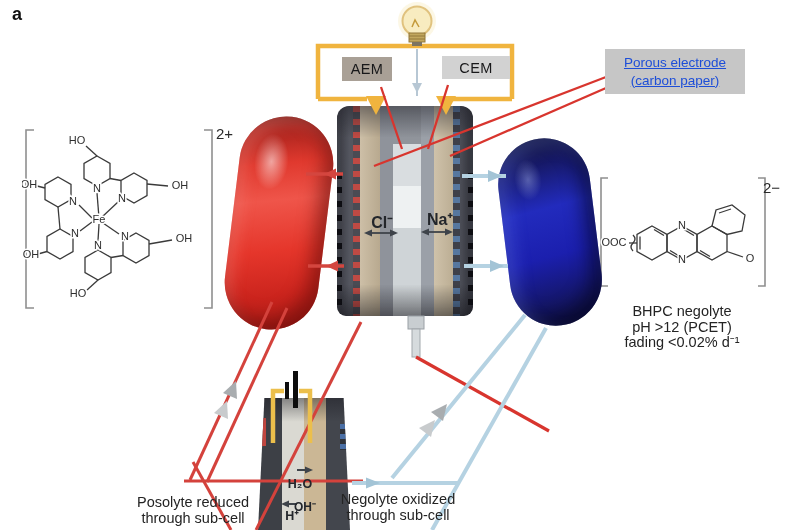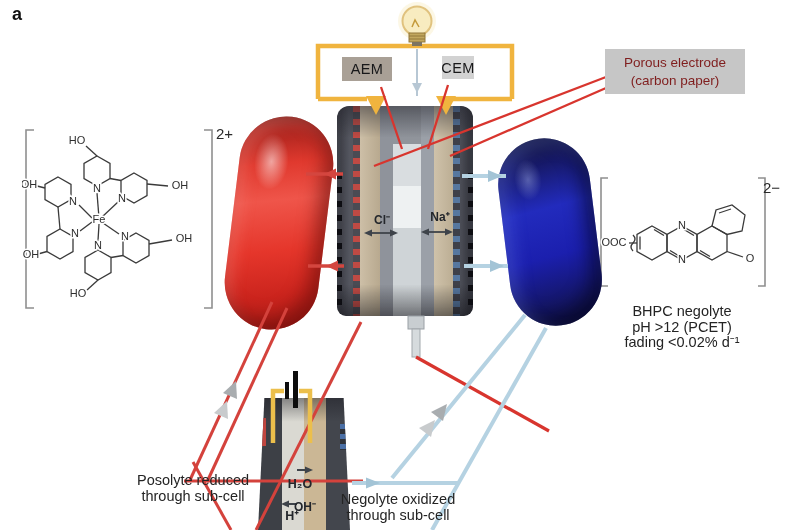--- a/index.html
+++ b/index.html
@@ -9,43 +9,43 @@
   .abs{position:absolute;}
   .pre{white-space:pre-line;}
   .ctr{text-align:center;}
 
   #panel-a{left:12px;top:4px;font-size:18px;font-weight:bold;color:#111;z-index:60;}
   #title{left:142px;top:49px;width:160px;font-size:14px;line-height:16.5px;color:#2e2e2e;z-index:60;}
 
   .mem-tag{display:flex;align-items:center;justify-content:center;font-size:14.5px;
            color:#18181a;letter-spacing:.4px;z-index:55;}
   #aem{left:342px;top:57px;width:50px;height:24px;background:#a9a096;}
-  #cem{left:442px;top:56px;width:32px;height:23px;background:#d2d2d2;}
-
-  .note-box{z-index:55;font-size:13.5px;line-height:1.28;color:#7f1d1d;
-            display:flex;align-items:center;justify-content:center;padding:3px 6px;}
+  #cem{left:442px;top:56px;width:68px;height:23px;background:#d2d2d2;}
+
+  .note-box{z-index:55;font-size:13.5px;line-height:1.28;color:#1d4ed8;
+            display:flex;align-items:center;justify-content:center;padding:3px 6px;text-decoration:underline;}
   #porous{left:605px;top:49px;width:140px;height:45px;background:#c6c6c6;}
   #centre{left:550px;top:433px;width:244px;height:66px;background:#e8ecf3;font-size:14px;}
 
   .caption{font-size:14.5px;line-height:15.5px;color:#242424;z-index:55;}
   #cap-left{left:28px;top:328px;width:184px;}
   #cap-right{left:601px;top:304px;width:162px;}
   .charge{font-size:15px;color:#2a2a2a;z-index:55;}
   #charge-left{left:216px;top:125px;}
   #charge-right{left:763px;top:179px;}
 
-  .ion{font-size:12px;font-weight:bold;color:#23262b;z-index:45;text-align:center;}
+  .ion{font-size:16px;font-weight:bold;color:#23262b;z-index:45;text-align:center;}
   #ion-cl{left:366px;top:211px;width:32px;}
   #ion-na{left:423px;top:208px;width:34px;}
   #ion-oh{left:289px;top:450px;width:32px;font-size:12px;margin-top:48px;}
   #ion-h2o{left:282px;top:477px;width:36px;font-size:12.5px;}
   #ion-h{left:279px;top:507px;width:26px;font-size:12.5px;}
 
   .subnote{font-size:14.5px;line-height:16px;color:#242424;z-index:55;}
-  #pos-note{left:111px;top:472px;width:164px;}
+  #pos-note{left:111px;top:494px;width:164px;}
   #neg-note{left:318px;top:491px;width:160px;}
 
   
   #red-capsule{left:232px;top:116px;width:94px;height:214px;border-radius:47px;
     transform:rotate(7deg);z-index:20;
     background:linear-gradient(168deg,#5e1b17 0%,#a8231d 9%,#e0392e 24%,#ef554a 40%,
                #e5362b 62%,#cb241d 82%,#a91c16 100%);
     box-shadow:inset -10px -8px 18px rgba(90,10,8,.55), inset 8px 8px 14px rgba(255,150,140,.30);}
   #red-capsule::before{content:"";position:absolute;left:16%;top:9%;width:36%;height:26%;
     border-radius:50%;background:radial-gradient(closest-side,rgba(255,255,255,.55),rgba(255,255,255,0));}

